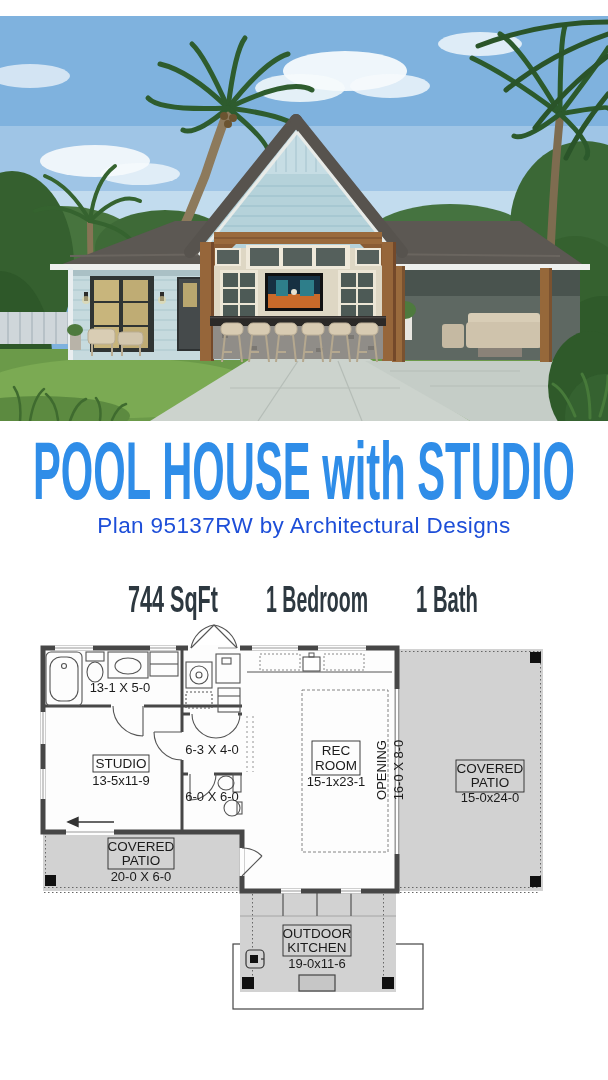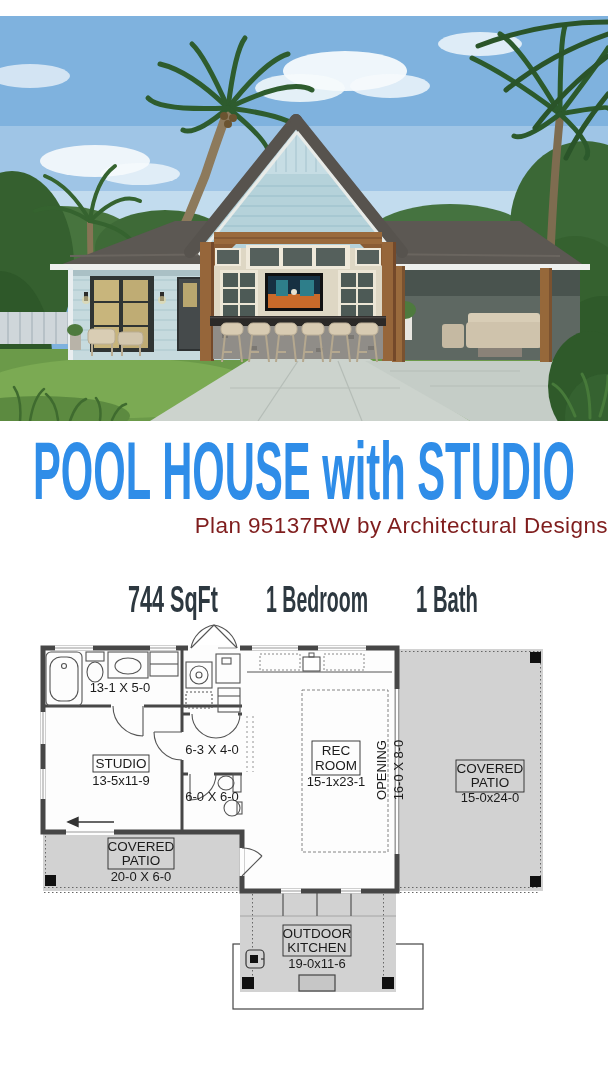--- a/index.html
+++ b/index.html
@@ -1,20 +1,20 @@
 <!DOCTYPE html>
 <html><head>
 <meta charset="utf-8">
 <style>
   html,body{margin:0;padding:0;background:#ffffff;}
   #canvas{position:relative;width:608px;height:1080px;margin:16px auto;background:#ffffff;overflow:hidden;
           font-family:"Liberation Sans", sans-serif;}
   .abs{position:absolute;}
   .centered{left:0;width:608px;text-align:center;}
-  #subtitle{top:497px;font-size:22.5px;letter-spacing:0.4px;color:#7f1d1d;font-weight:500;text-align:right;}
+  #subtitle{top:497px;font-size:22.5px;letter-spacing:0.4px;color:#1d4ed8;font-weight:500;}
   #attribution{top:529px;font-size:19px;letter-spacing:0.3px;color:#2D4F9C;font-weight:500;}
   svg text{font-family:"Liberation Sans", sans-serif;}
   svg .plan-label{font-family:"Liberation Serif", serif;fill:#1b1b1b;}
 </style>
 </head>
 <body>
 
 <div id="canvas">
 
   <svg class="abs" style="top:0;left:0" width="608" height="405" viewBox="0 0 608 405">

